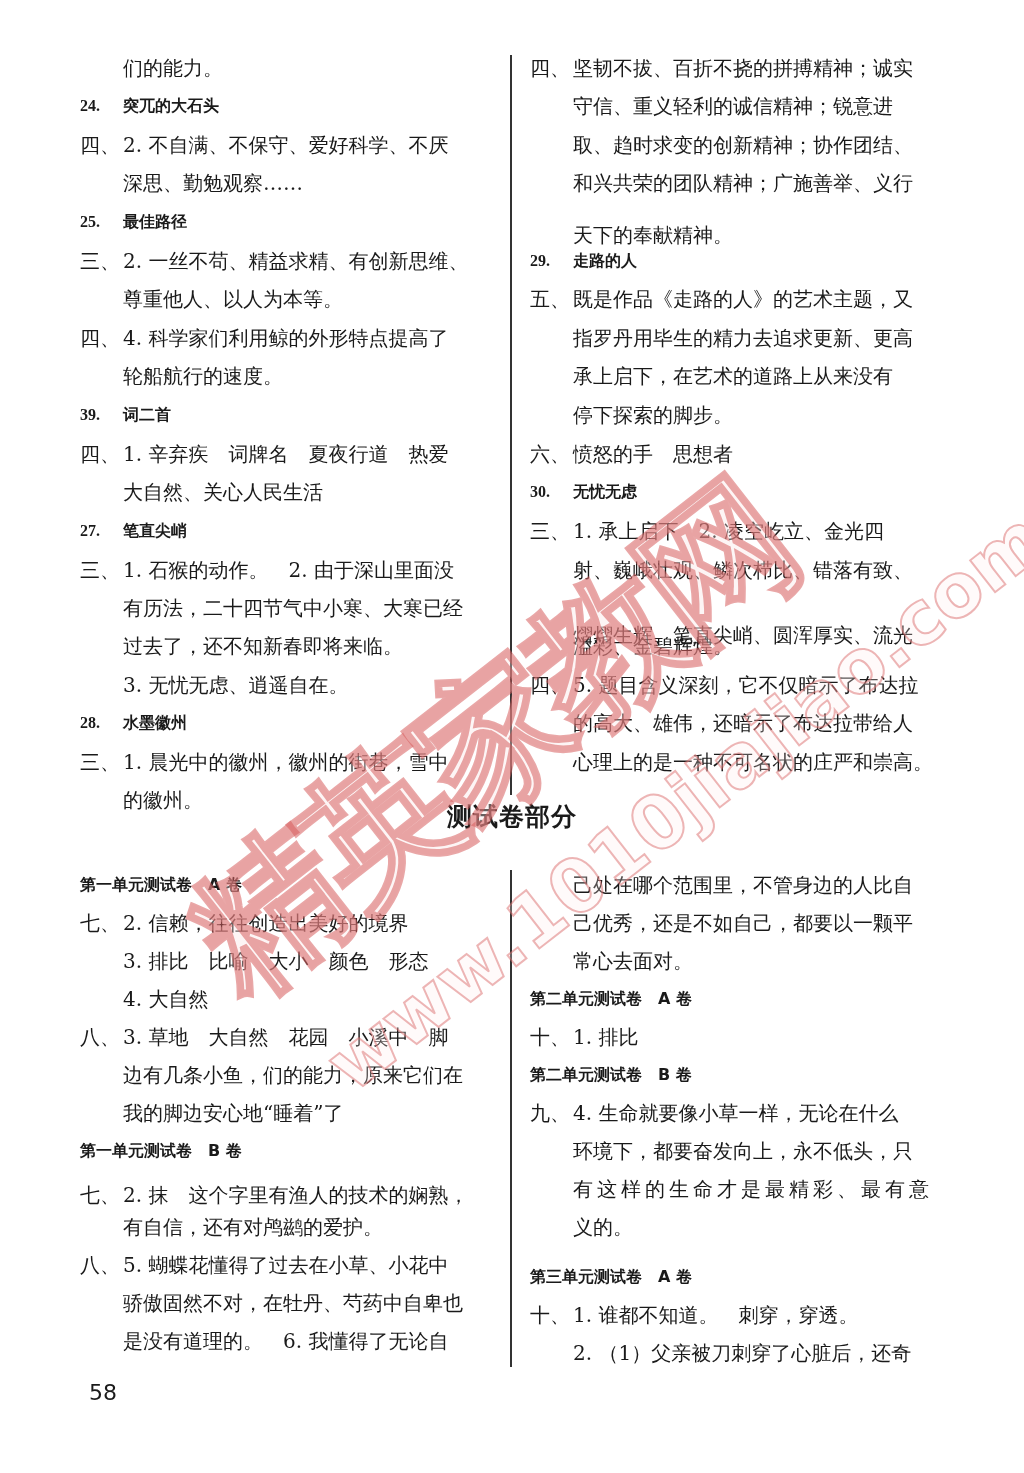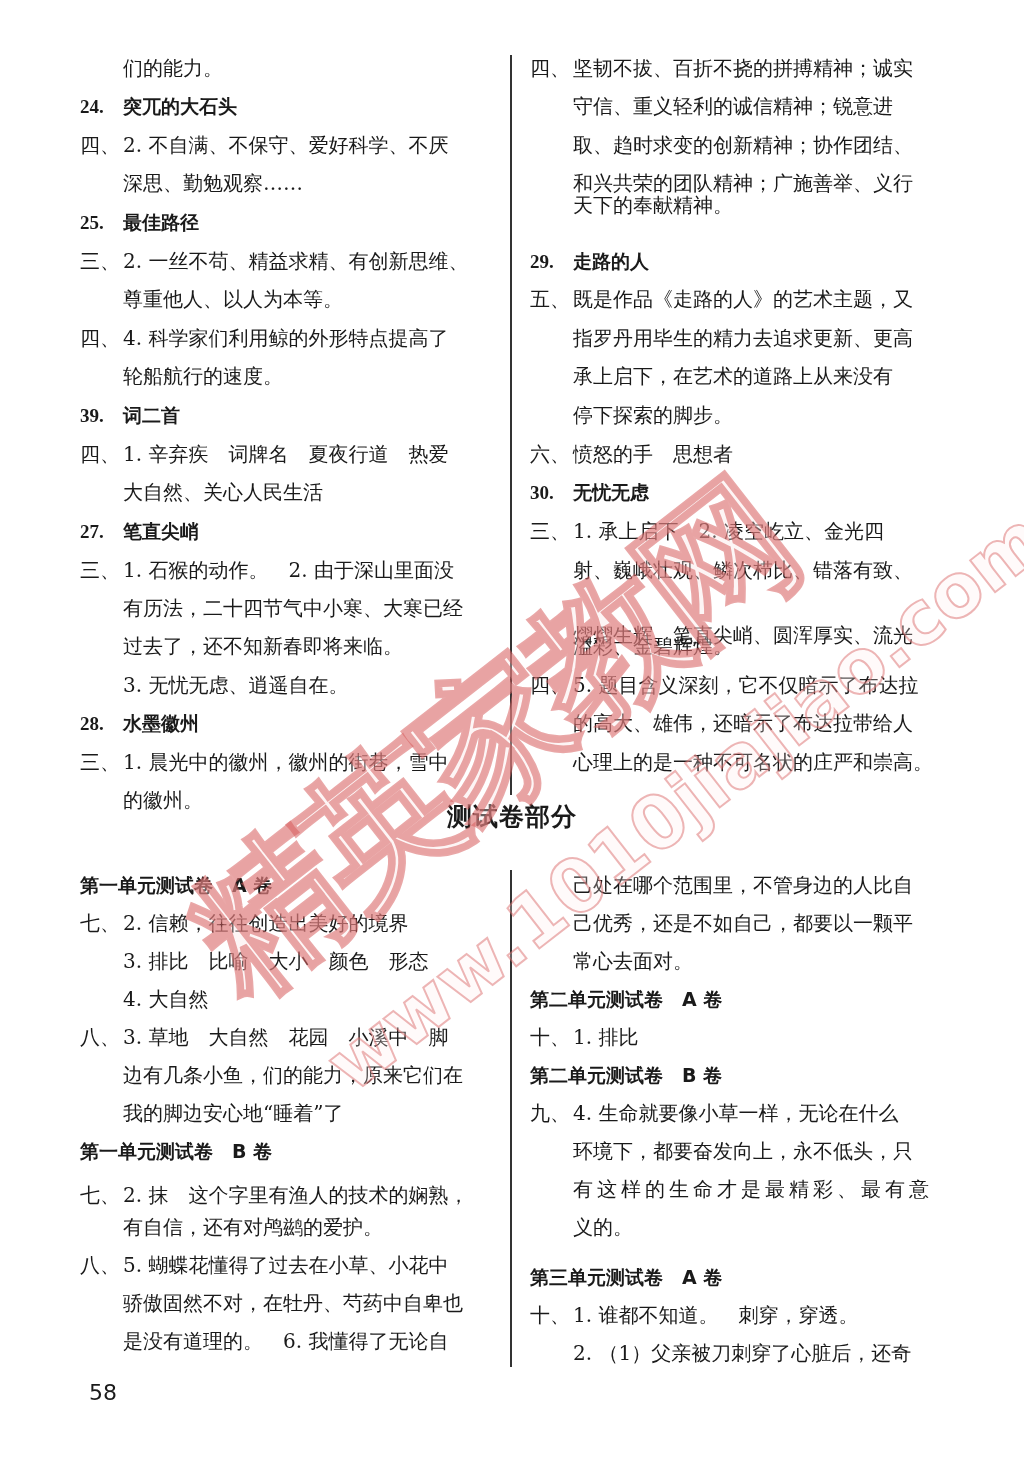--- a/index.html
+++ b/index.html
@@ -2,21 +2,21 @@
 <html><head>
 <meta charset="utf-8">
 <style>
   html, body { margin:0; padding:0; }
   body {
     width:1024px; height:1473px; background:#ffffff; position:relative; overflow:hidden;
     font-family:"DejaVu Serif","Liberation Serif",serif; color:#1a1a1a;
   }
   .col { position:absolute; font-size:20px; }
   .line { position:absolute; white-space:nowrap; height:30px; line-height:30px; }
-  .h { font-family:"DejaVu Sans","Liberation Sans",sans-serif; font-weight:bold; font-size:19px; }
+  .h { font-family:"DejaVu Sans","Liberation Sans",sans-serif; font-weight:bold; font-size:16px; }
   .num { font-family:"Liberation Serif","DejaVu Serif",serif; font-weight:bold; display:inline-block; width:43px; }
   .lbl { display:inline-block; width:43px; }
   .divider { position:absolute; width:2px; background:#333; left:510px; }
   .section-title {
     position:absolute; left:0; width:1024px; text-align:center; top:800px;
     font-family:"DejaVu Sans","Liberation Sans",sans-serif; font-weight:bold; font-size:25px; letter-spacing:1px;
   }
   .pageno { position:absolute; left:89px; top:1380px; font-family:"DejaVu Sans","Liberation Sans",sans-serif; font-size:22px; }
   .wm { position:absolute; pointer-events:none; }
   .wm-big {
@@ -58,21 +58,21 @@
   <div class="line h" style="top:708px;"><span class="num">28.</span><span>水墨徽州</span></div>
   <div class="line" style="top:747px;"><span class="lbl">三、</span><span>1. 晨光中的徽州，徽州的街巷，雪中</span></div>
   <div class="line" style="top:785px;left:43px;">的徽州。</div>
 </div>
 
 <div class="col" style="left:530px;top:0;">
   <div class="line" style="top:53px;"><span class="lbl">四、</span><span>坚韧不拔、百折不挠的拼搏精神；诚实</span></div>
   <div class="line" style="top:91px;left:43px;">守信、重义轻利的诚信精神；锐意进</div>
   <div class="line" style="top:130px;left:43px;">取、趋时求变的创新精神；协作团结、</div>
   <div class="line" style="top:168px;left:43px;">和兴共荣的团队精神；广施善举、义行</div>
-  <div class="line" style="top:190px;left:43px;">天下的奉献精神。</div>
+  <div class="line" style="top:220px;left:43px;">天下的奉献精神。</div>
   <div class="line h" style="top:246px;"><span class="num">29.</span><span>走路的人</span></div>
   <div class="line" style="top:284px;"><span class="lbl">五、</span><span>既是作品《走路的人》的艺术主题，又</span></div>
   <div class="line" style="top:323px;left:43px;">指罗丹用毕生的精力去追求更新、更高</div>
   <div class="line" style="top:361px;left:43px;">承上启下，在艺术的道路上从来没有</div>
   <div class="line" style="top:400px;left:43px;">停下探索的脚步。</div>
   <div class="line" style="top:439px;"><span class="lbl">六、</span><span>愤怒的手　思想者</span></div>
   <div class="line h" style="top:477px;"><span class="num">30.</span><span>无忧无虑</span></div>
   <div class="line" style="top:516px;"><span class="lbl">三、</span><span>1. 承上启下　2. 凌空屹立、金光四</span></div>
   <div class="line" style="top:555px;left:43px;">射、巍峨壮观、鳞次栉比、错落有致、</div>
   <div class="line" style="top:620px;left:43px;">熠熠生辉、笔直尖峭、圆浑厚实、流光</div>

